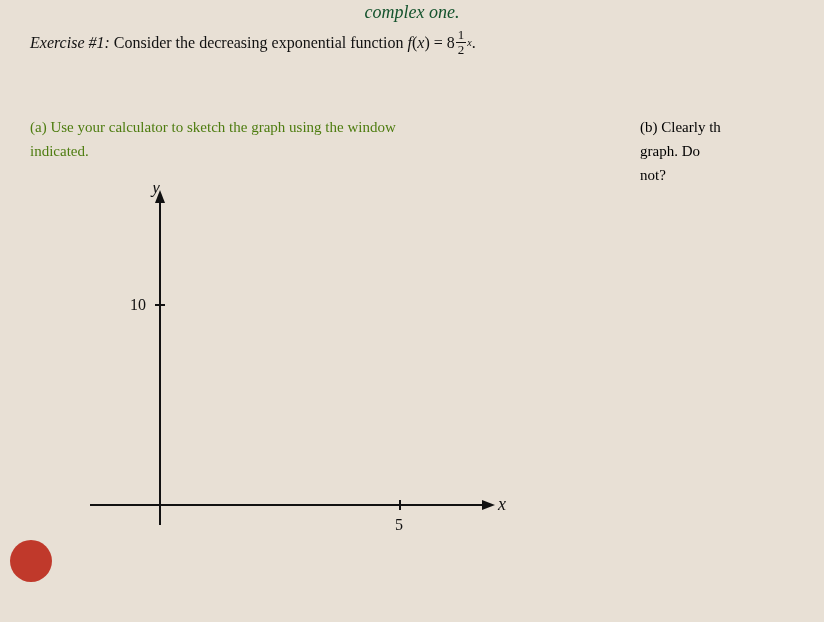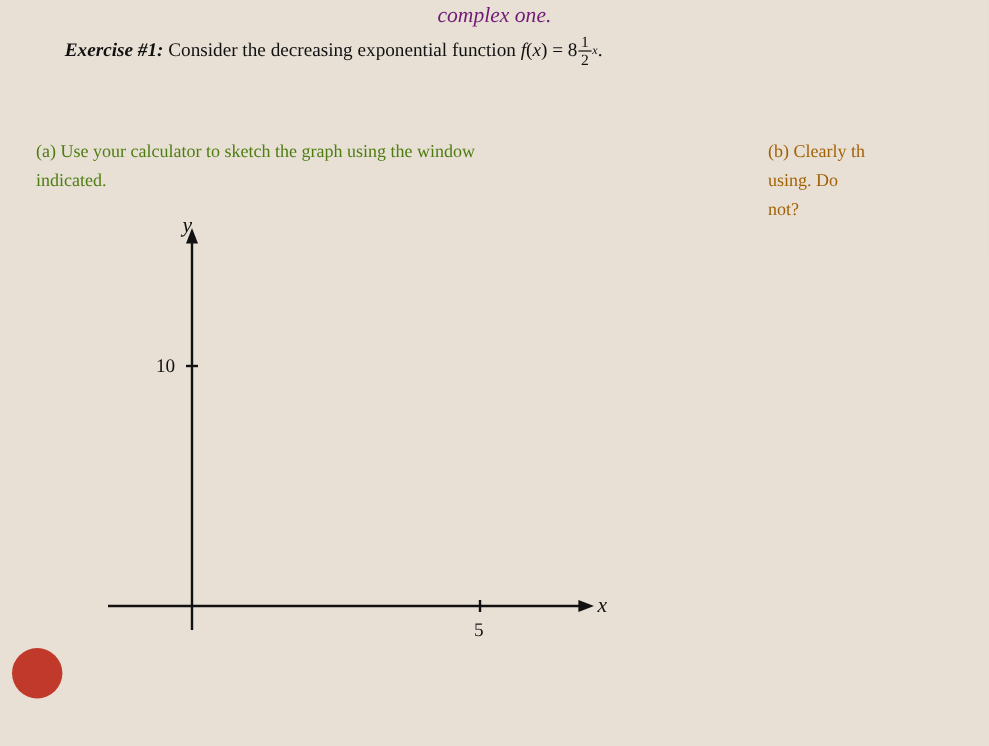--- a/index.html
+++ b/index.html
@@ -22,40 +22,39 @@
     }
 
     
     .top-cutoff {
       position: absolute;
       top: 0;
       left: 0;
       right: 0;
       text-align: center;
       font-size: 18px;
-      color: #701a75;
+      color: #14532d;
       padding-top: 2px;
       font-style: italic;
     }
 
     
     .exercise-heading {
       position: absolute;
       top: 28px;
       left: 30px;
       right: 20px;
       font-size: 16px;
       color: #111;
       line-height: 1.5;
     }
 
     .exercise-heading .exercise-label {
-      font-weight: bold;
+      font-weight: normal;
       font-style: italic;
-      margin-left: 24px;
     }
 
     .exercise-heading .exercise-text {
       font-style: normal;
       text-align: center;
     }
 
     
     .part-a {
       position: absolute;
@@ -67,21 +66,21 @@
       line-height: 1.6;
     }
 
     
     .part-b {
       position: absolute;
       top: 115px;
       left: 640px;
       right: 10px;
       font-size: 15px;
-      color: #a16207;
+      color: #000000;
       line-height: 1.6;
     }
 
     
     .graph-container {
       position: absolute;
       top: 185px;
       left: 60px;
       width: 520px;
       height: 380px;
@@ -156,21 +155,21 @@
   </div>
 
   <div class="part-a">
     <span>(a)</span>
     <span> Use your calculator to sketch the graph using the window indicated.</span>
   </div>
 
   <div class="part-b">
     <span>(b)</span>
     <span> Clearly th</span><br>
-    <span>using. Do</span><br>
+    <span>graph. Do</span><br>
     <span>not?</span>
   </div>
 
   <div class="graph-container">
     <svg viewBox="0 0 520 380">
 
       <line x1="100" y1="10" x2="100" y2="340" stroke="#111" stroke-width="2"></line>
 
       <polygon points="100,5 95,18 105,18" fill="#111"></polygon>
 

